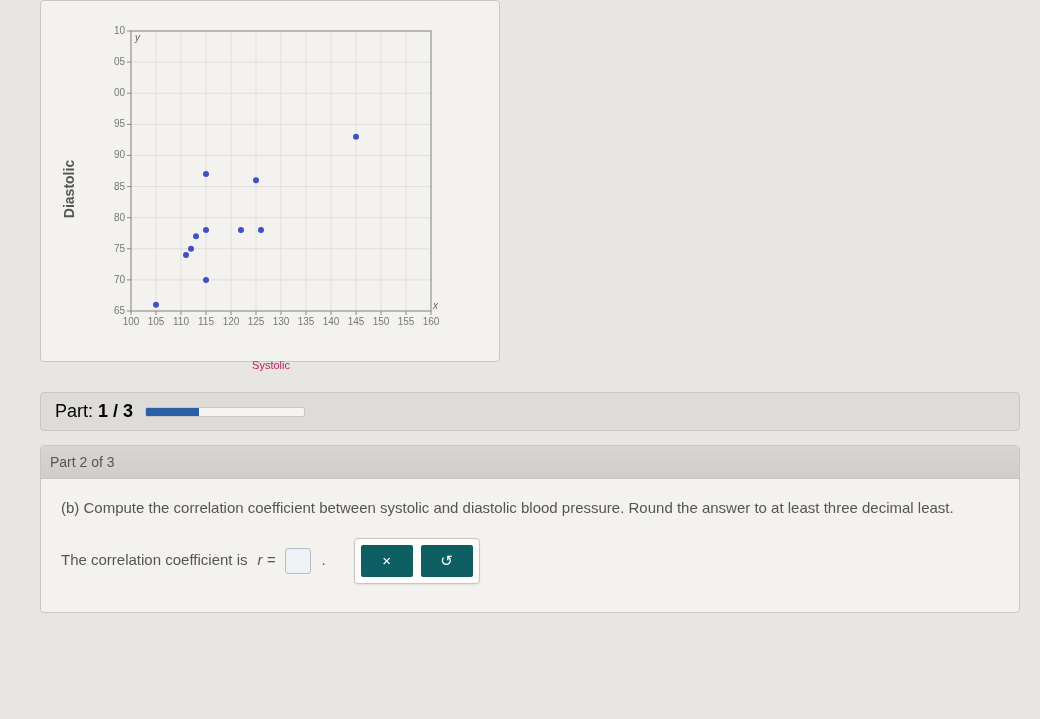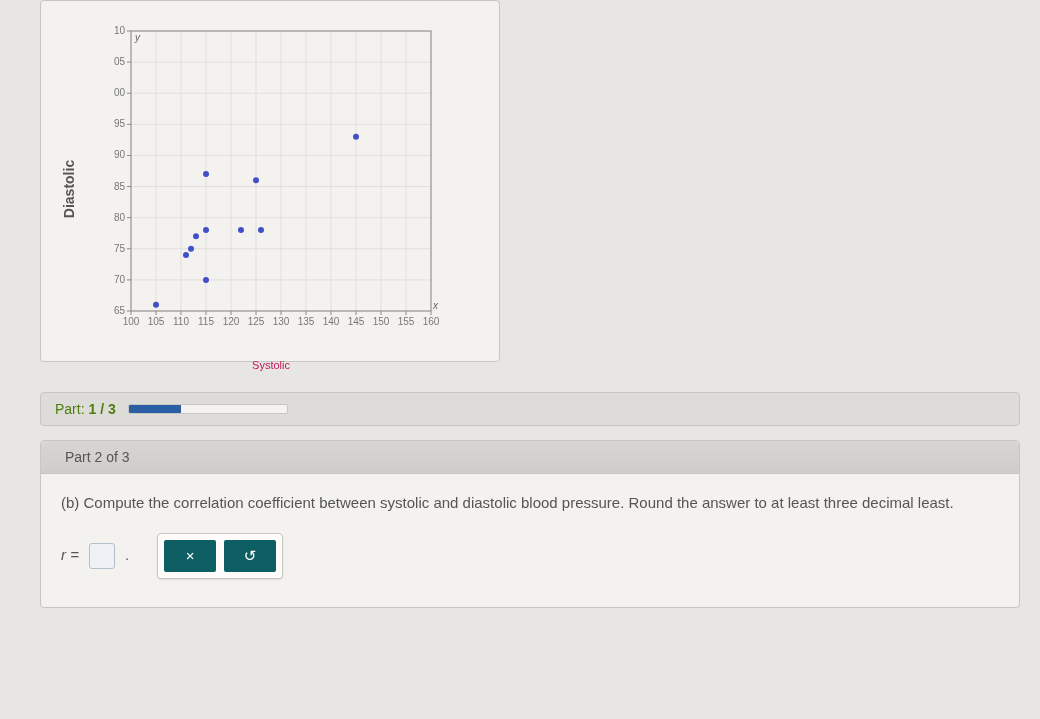--- a/index.html
+++ b/index.html
@@ -60,21 +60,21 @@
   .progress-card {
     background: #dedcd8;
     border: 1px solid #c8c6c2;
     border-radius: 4px;
     padding: 8px 14px;
     margin-bottom: 14px;
     display: flex;
     align-items: center;
     gap: 12px;
   }
-  .progress-label { font-size: 14px; color: #4d7c0f; }
+  .progress-label { font-size: 18px; color: #000000; }
   .progress-label b { font-weight: 700; }
   .progress-bar {
     width: 160px;
     height: 10px;
     background: #f5f3f0;
     border: 1px solid #c8c6c2;
     border-radius: 2px;
     position: relative;
     overflow: hidden;
   }
@@ -86,21 +86,21 @@
   }
 
   .question-card {
     background: #f4f2ef;
     border: 1px solid #c8c6c2;
     border-radius: 4px;
     overflow: hidden;
   }
   .question-header {
     background: linear-gradient(#d8d6d2,#cfcdc9);
-    padding: 8px 24px;
+    padding: 8px 9px;
     font-size: 14px;
     color: #555;
     border-bottom: 1px solid #c8c6c2;
   }
   .question-body {
     padding: 18px 20px 28px 20px;
     font-size: 15px;
     color: #555;
     line-height: 1.5;
   }
@@ -257,20 +257,21 @@
     <div class="progress-bar">
       <div class="progress-fill" id="progress-fill" style="width: 33.3%;"></div>
     </div>
   </div>
 
   <div class="question-card">
     <div class="question-header">Part 2 of 3</div>
     <div class="question-body">
       <div>(b) Compute the correlation coefficient between systolic and diastolic blood pressure. Round the answer to at least three decimal least.</div>
       <div class="prompt-row">
+        <span>The correlation coefficient is </span>
         <span class="ital">r =</span>
         <span class="answer-box"></span>
         <span>.</span>
         <span class="btn-group">
           <button class="btn">
             <span>×</span>
           </button>
           <button class="btn">
             <span>↺</span>
           </button>

